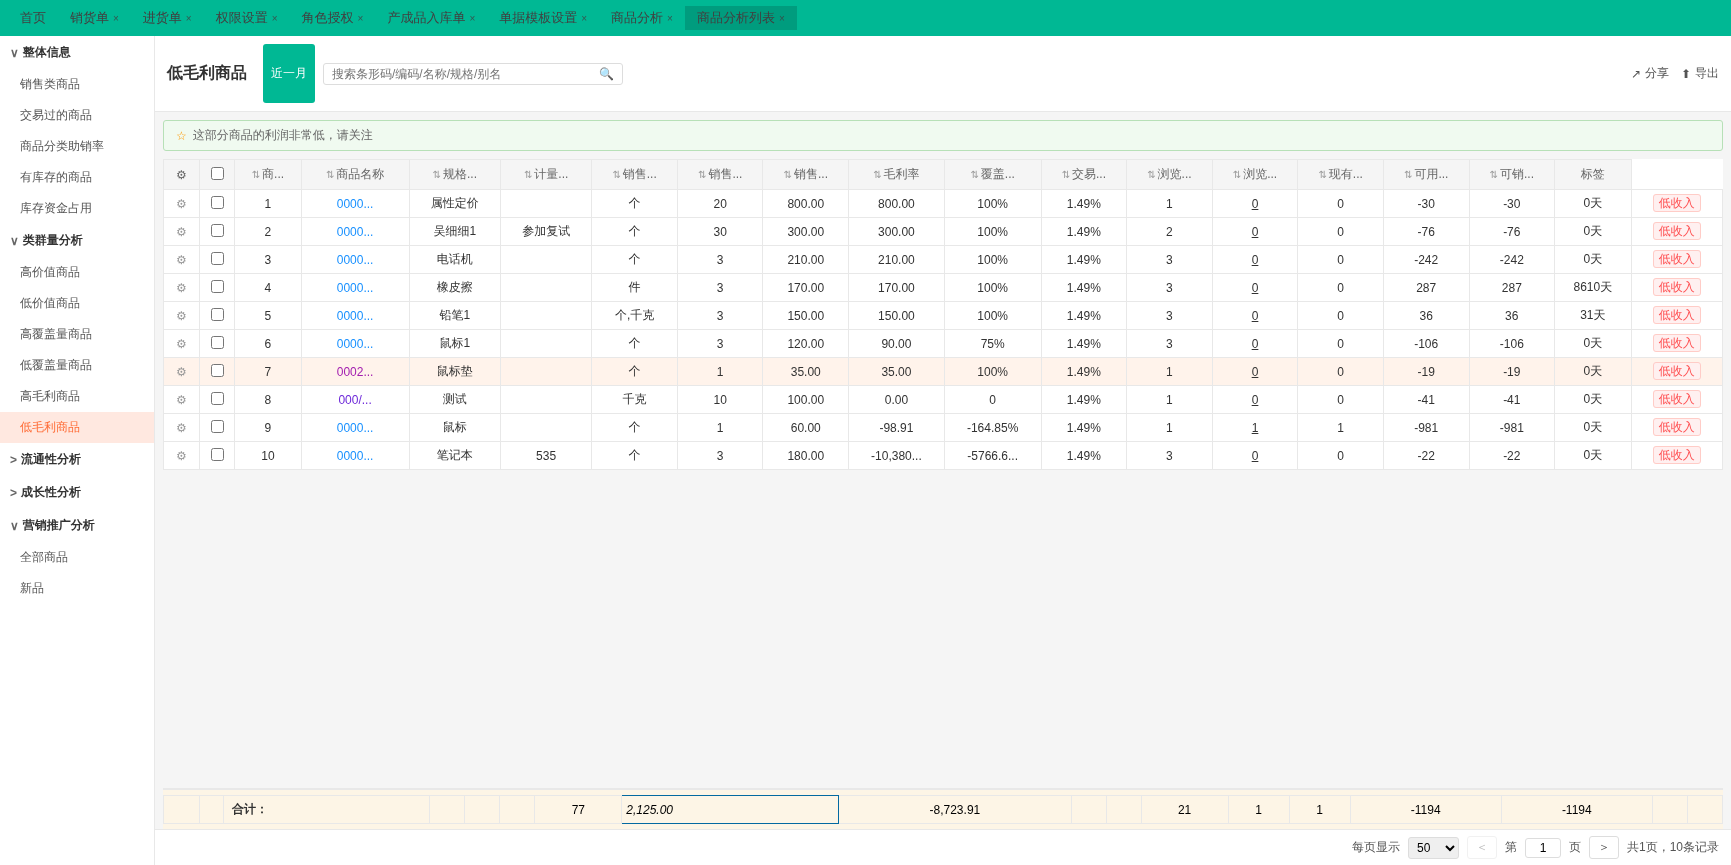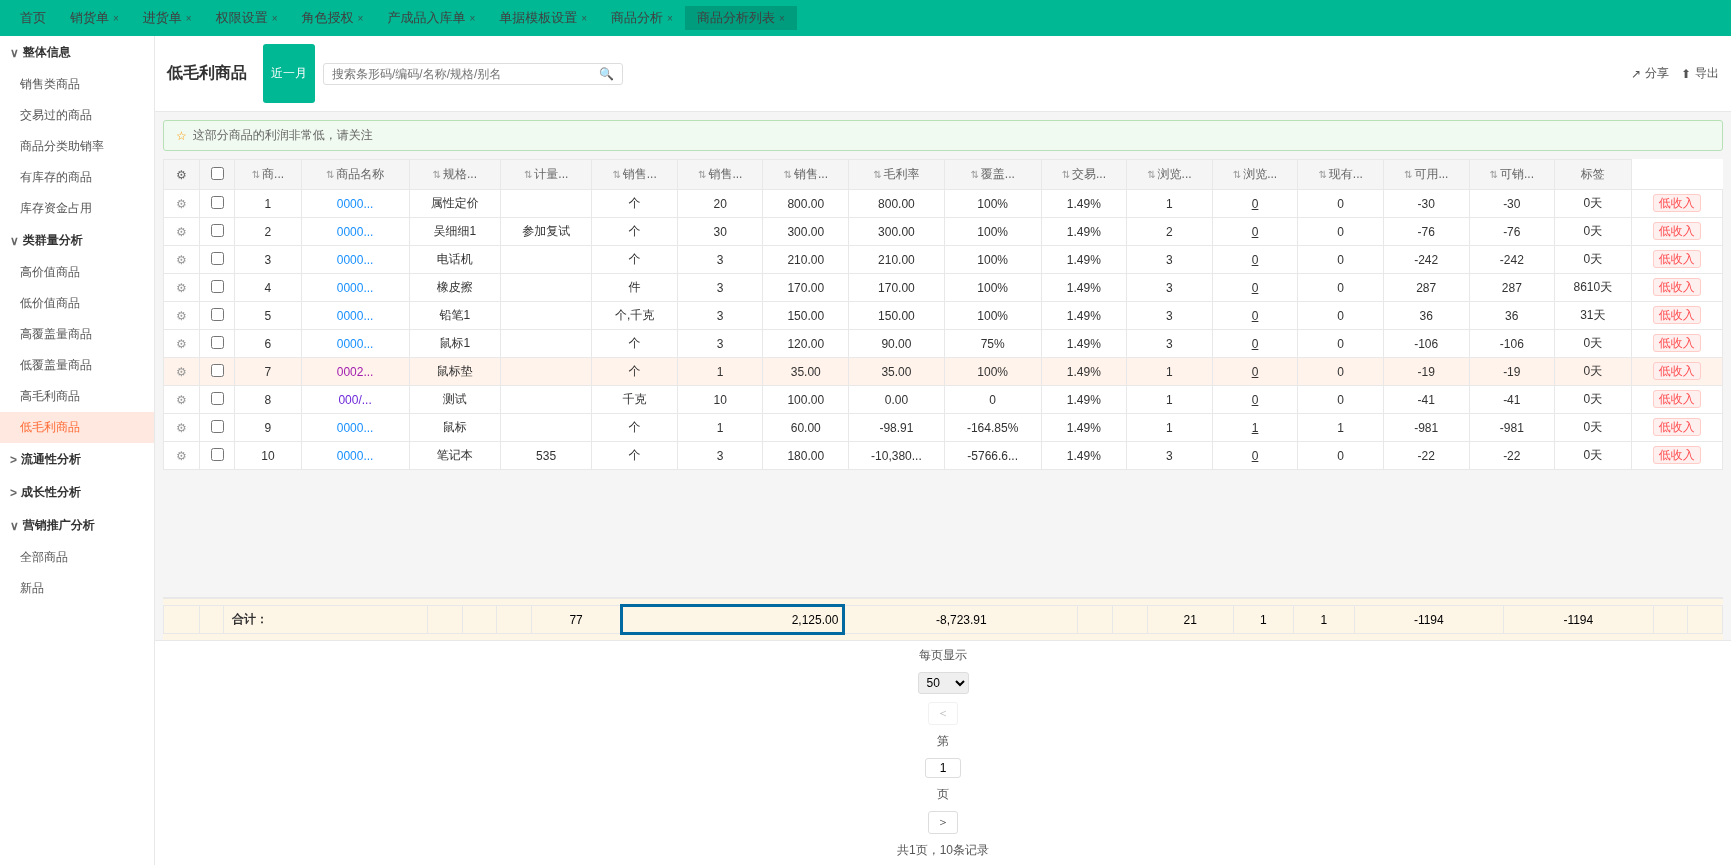--- a/index.html
+++ b/index.html
@@ -188,21 +188,20 @@
     .pagination-bar {
       background: #fff;
       border-top: 1px solid #e8e8e8;
       padding: 6px 12px;
       display: flex;
       align-items: center;
       justify-content: flex-end;
       gap: 8px;
       font-size: 12px;
       color: #555;
-      flex-direction: column;
     }
     .pagination-bar select {
       border: 1px solid #ddd;
       border-radius: 3px;
       padding: 2px 4px;
       font-size: 12px;
     }
     .pagination-btn {
       border: 1px solid #ddd;
       background: #fff;
@@ -554,21 +553,21 @@
       <table style="width:100%; border-collapse:collapse;">
         <tbody>
             <tr>
           <td style="width:36px; border:1px solid #e8e8e8; padding:5px 4px; text-align:center;"></td>
           <td style="width:24px; border:1px solid #e8e8e8; padding:5px 4px; text-align:center;"></td>
           <td style="border:1px solid #e8e8e8; padding:5px 8px; font-weight:bold; color:#333;">合计：</td>
           <td style="border:1px solid #e8e8e8; padding:5px 4px; text-align:center;"></td>
           <td style="border:1px solid #e8e8e8; padding:5px 4px; text-align:center;"></td>
           <td style="border:1px solid #e8e8e8; padding:5px 4px; text-align:center;"></td>
           <td style="border:1px solid #e8e8e8; padding:5px 4px; text-align:center;">77</td>
-          <td style="border:3px solid #0369a1; padding:5px 4px; text-align:right;">2,125.00</td>
+          <td style="border:1px solid #0369a1; padding:5px 4px; text-align:left;font-style:italic;">2,125.00</td>
           <td style="border:1px solid #e8e8e8; padding:5px 4px; text-align:center;">-8,723.91</td>
           <td style="border:1px solid #e8e8e8; padding:5px 4px; text-align:center;"></td>
           <td style="border:1px solid #e8e8e8; padding:5px 4px; text-align:center;"></td>
           <td style="border:1px solid #e8e8e8; padding:5px 4px; text-align:center;">21</td>
           <td style="border:1px solid #e8e8e8; padding:5px 4px; text-align:center;">1</td>
           <td style="border:1px solid #e8e8e8; padding:5px 4px; text-align:center;">1</td>
           <td style="border:1px solid #e8e8e8; padding:5px 4px; text-align:center;">-1194</td>
           <td style="border:1px solid #e8e8e8; padding:5px 4px; text-align:center;">-1194</td>
           <td style="border:1px solid #e8e8e8; padding:5px 4px; text-align:center;"></td>
           <td style="border:1px solid #e8e8e8; padding:5px 4px; text-align:center;"></td>

